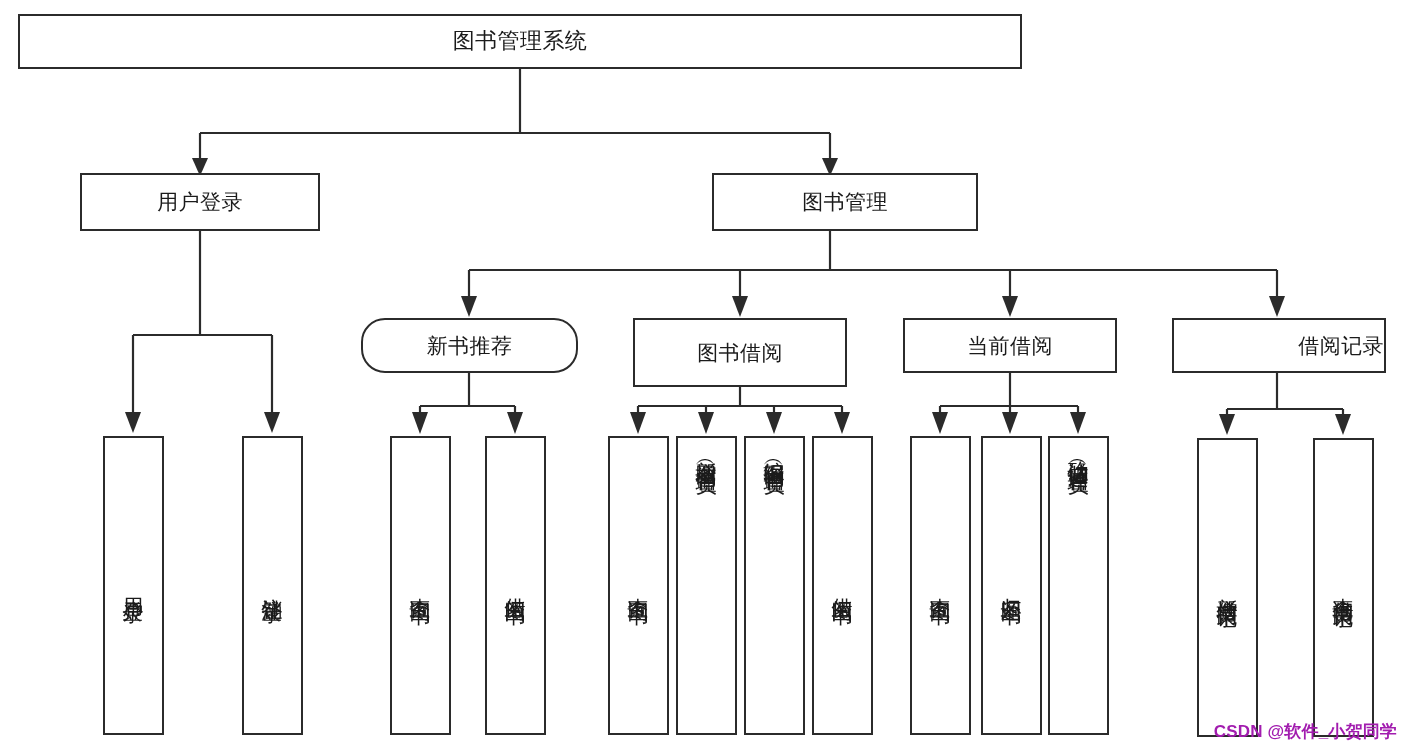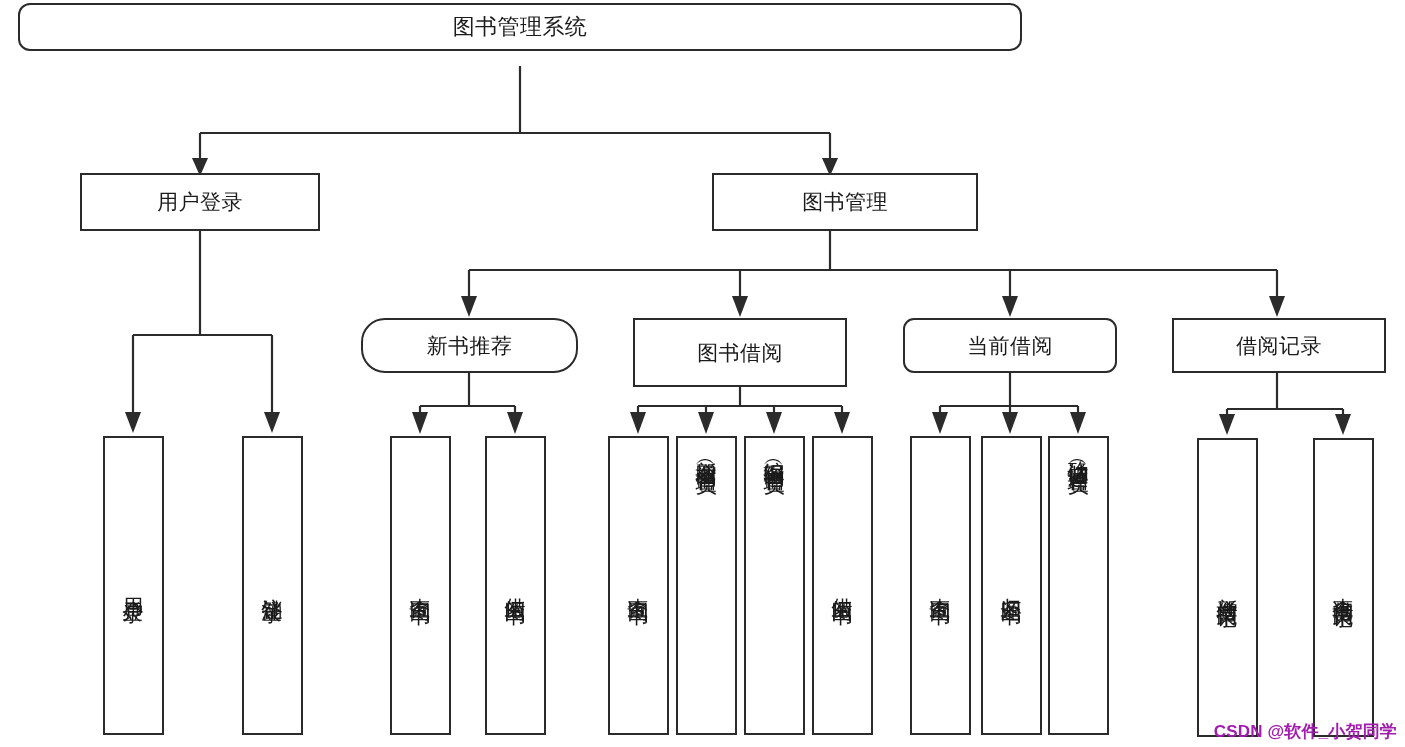--- a/index.html
+++ b/index.html
@@ -159,45 +159,45 @@
     <polygon class="arrowhead" points="1070,412 1086,412 1078,434"></polygon>
 
     <line x1="1277" y1="373" x2="1277" y2="409"></line>
     <line x1="1227" y1="409" x2="1343" y2="409"></line>
     <line x1="1227" y1="409" x2="1227" y2="418"></line>
     <polygon class="arrowhead" points="1219,414 1235,414 1227,435"></polygon>
     <line x1="1343" y1="409" x2="1343" y2="418"></line>
     <polygon class="arrowhead" points="1335,414 1351,414 1343,435"></polygon>
   </svg>
 
-  <div class="node horiz root" style="left:18px; top:3px; width:1004px; height:48px;border-radius:12px;">
+  <div class="node horiz root" style="left:18px; top:14px; width:1004px; height:55px;">
     <span class="label">图书管理系统</span>
   </div>
 
   <div class="node horiz" style="left:80px; top:173px; width:240px; height:58px;">
     <span class="label">用户登录</span>
   </div>
 
   <div class="node horiz" style="left:712px; top:173px; width:266px; height:58px;">
     <span class="label">图书管理</span>
   </div>
 
   <div class="node horiz" style="left:361px; top:318px; width:217px; height:55px;border-radius:24px;">
     <span class="label">新书推荐</span>
   </div>
 
   <div class="node horiz" style="left:633px; top:318px; width:214px; height:69px;">
     <span class="label">图书借阅</span>
   </div>
 
-  <div class="node horiz" style="left:903px; top:318px; width:214px; height:55px;border-radius:11px;">
+  <div class="node horiz" style="left:903px; top:318px; width:214px; height:55px;">
     <span class="label">当前借阅</span>
   </div>
 
-  <div class="node horiz" style="left:1172px; top:318px; width:214px; height:55px;">
+  <div class="node horiz" style="left:1172px; top:318px; width:214px; height:55px;justify-content:flex-end;">
     <span class="label">借阅记录</span>
   </div>
 
   <div class="node leaf centered" style="left:103px; top:436px; width:61px; height:299px;">
     <span class="label">用户登录</span>
   </div>
 
   <div class="node leaf centered" style="left:242px; top:436px; width:61px; height:299px;">
     <span class="label">注销登录</span>
   </div>

